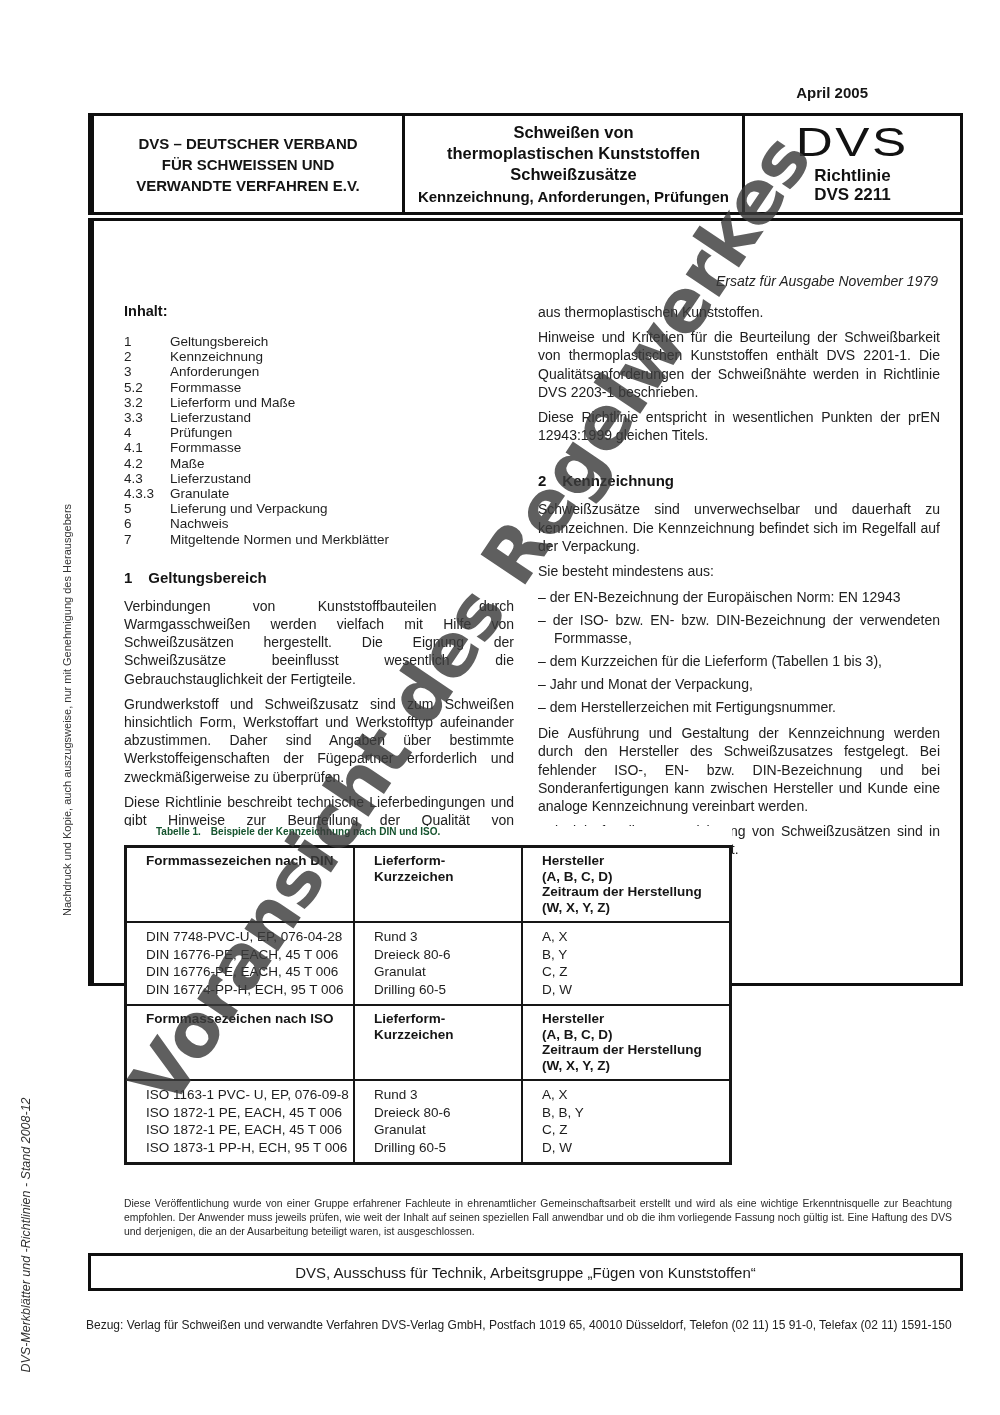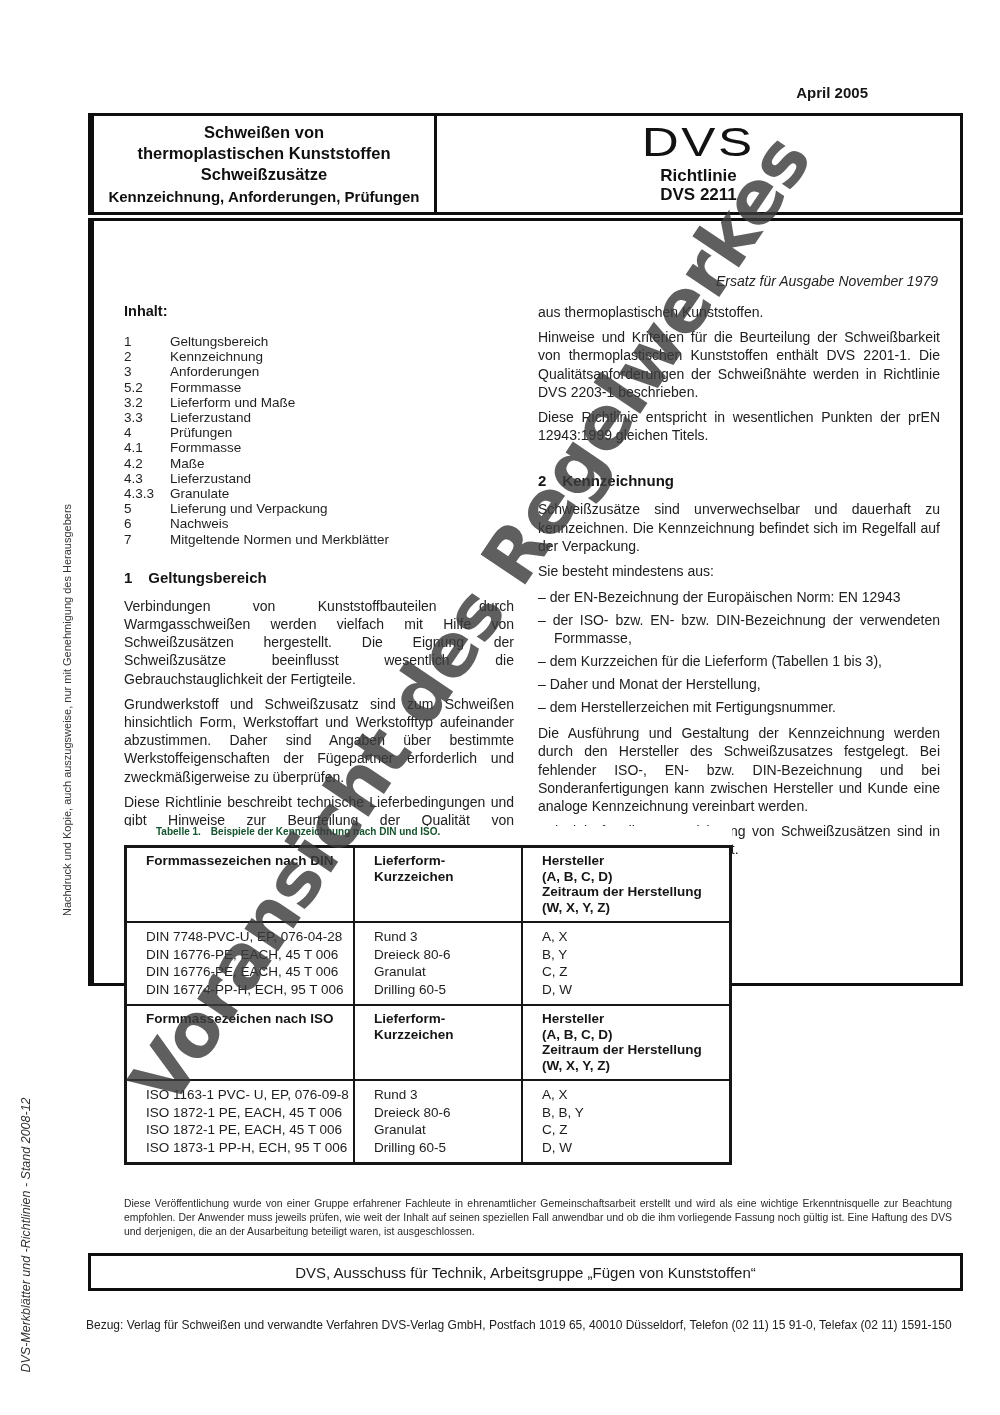--- a/index.html
+++ b/index.html
@@ -98,20 +98,25 @@
   }
 </style>
 </head>
 <body>
 
 <div class="page">
 
   <div class="date">April 2005</div>
 
   <div class="header-box">
+    <div class="hcell hcell-org">
+      <div>DVS – DEUTSCHER VERBAND</div>
+      <div>FÜR SCHWEISSEN UND</div>
+      <div>VERWANDTE VERFAHREN E.V.</div>
+    </div>
     <div class="hcell hcell-title">
       <div class="title-line">Schweißen von</div>
       <div class="title-line">thermoplastischen Kunststoffen</div>
       <div class="title-line">Schweißzusätze</div>
       <div class="subtitle">Kennzeichnung, Anforderungen, Prüfungen</div>
     </div>
     <div class="hcell hcell-logo">
       <div class="logo">DVS</div>
       <div class="doctype">Richtlinie</div>
       <div class="docnum">DVS 2211</div>
@@ -199,21 +204,21 @@
 
         <div class="sec-heading">
           <span class="sec-num">2</span><span>Kennzeichnung</span>
         </div>
         <p class="para">Schweißzusätze sind unverwechselbar und dauerhaft zu kennzeichnen. Die Kennzeichnung befindet sich im Regelfall auf der Verpackung.</p>
         <p class="para">Sie besteht mindestens aus:</p>
         <div class="bullets">
           <div class="bullet">– der EN-Bezeichnung der Europäischen Norm: EN 12943</div>
           <div class="bullet">– der ISO- bzw. EN- bzw. DIN-Bezeichnung der verwendeten Formmasse,</div>
           <div class="bullet">– dem Kurzzeichen für die Lieferform (Tabellen 1 bis 3),</div>
-          <div class="bullet">– Daher und Monat der Herstellung,</div>
+          <div class="bullet">– Jahr und Monat der Verpackung,</div>
           <div class="bullet">– dem Herstellerzeichen mit Fertigungsnummer.</div>
         </div>
         <p class="para">Die Ausführung und Gestaltung der Kennzeichnung werden durch den Hersteller des Schweißzusatzes festgelegt. Bei fehlender ISO-, EN- bzw. DIN-Bezeichnung und bei Sonderanfertigungen kann zwischen Hersteller und Kunde eine analoge Kennzeichnung vereinbart werden.</p>
         <p class="para">Beispiele für die Kennzeichnung von Schweißzusätzen sind in den Tabellen 1 und 2 aufgeführt.</p>
       </div>
     </div>
 
     <div class="table-wrap">
       <div class="caption">
         <span class="cap-label">Tabelle 1.</span><span>Beispiele der Kennzeichnung nach DIN und ISO.</span>

